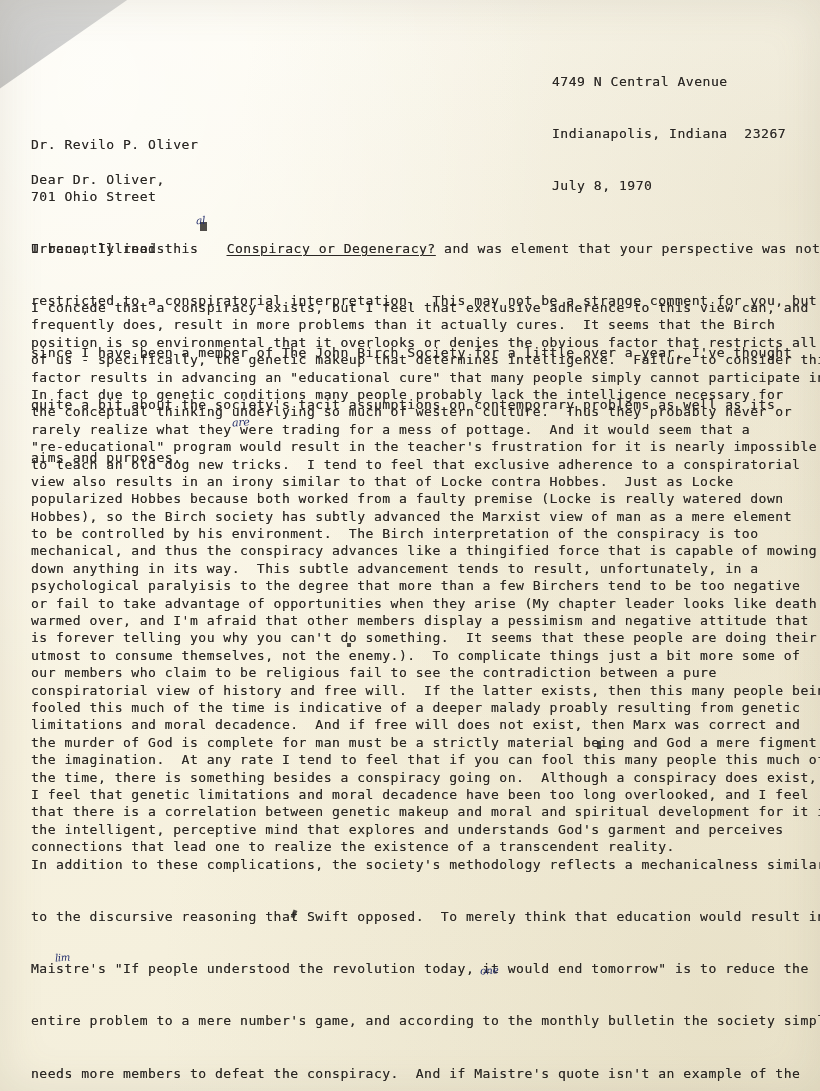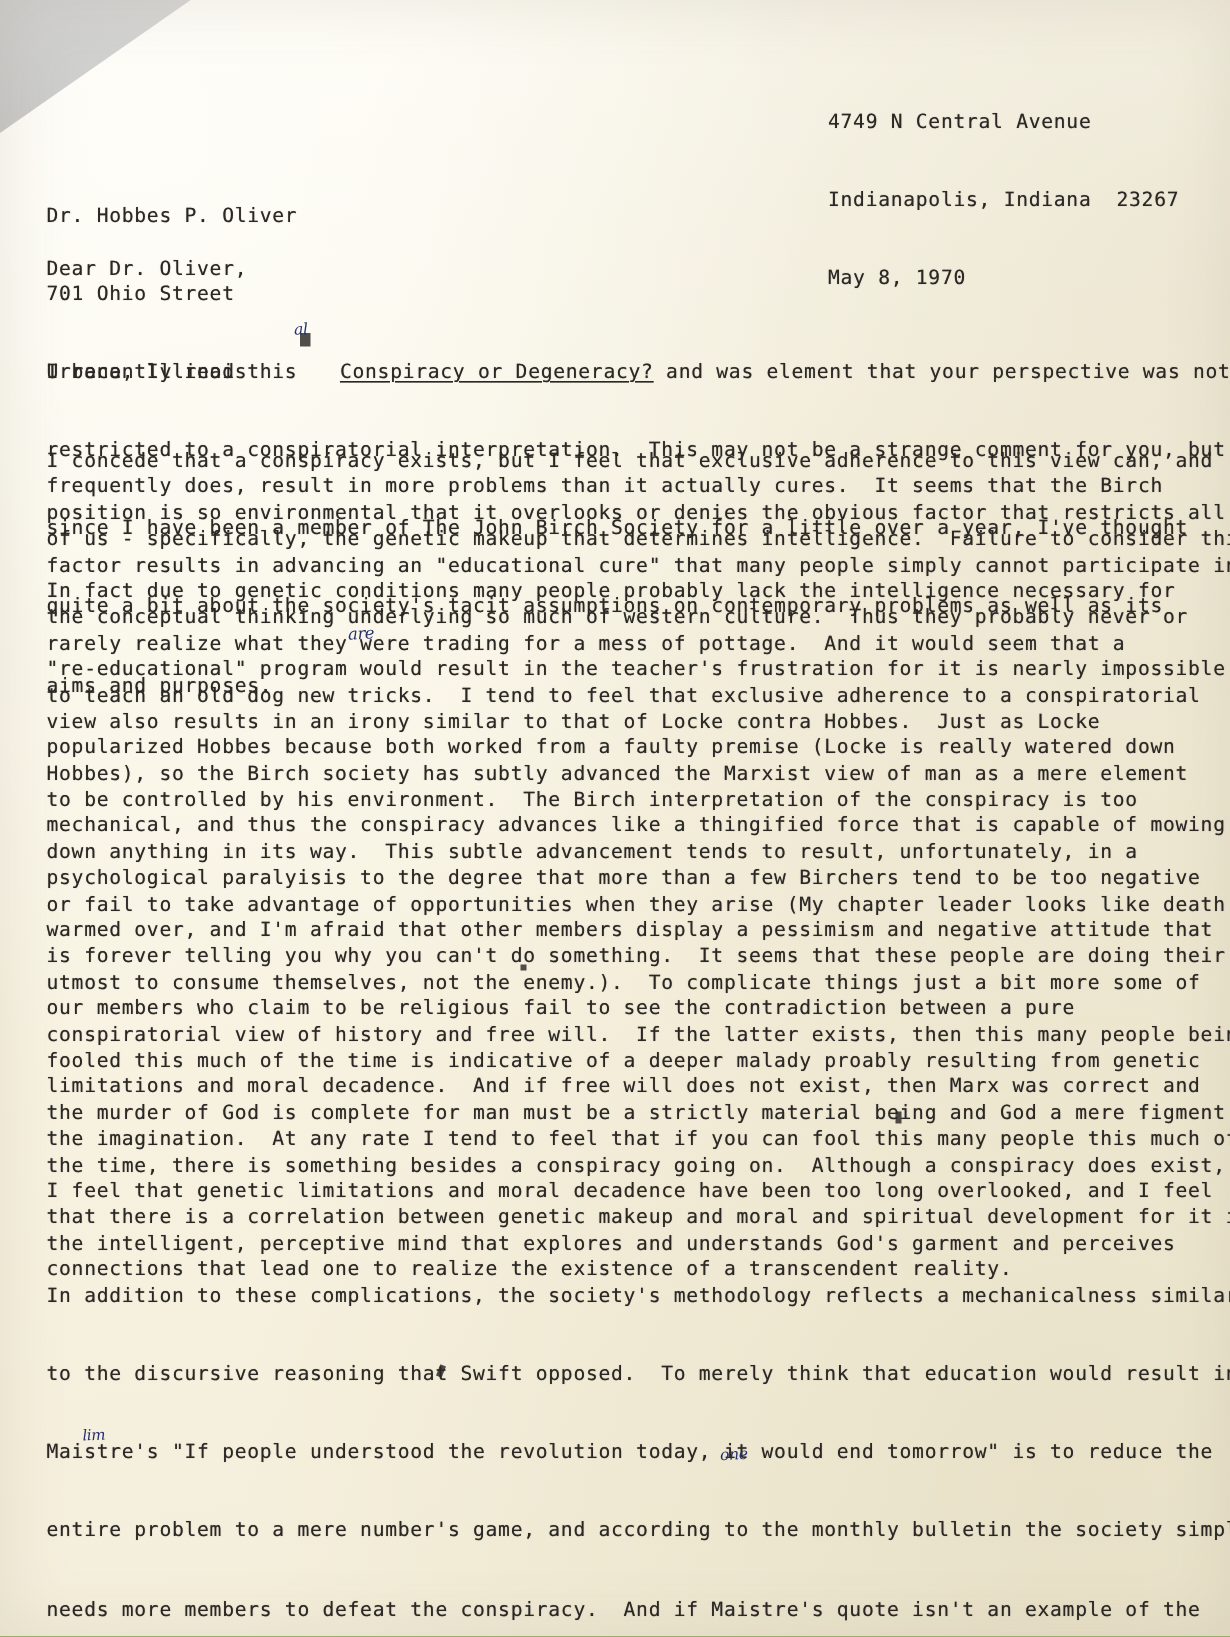--- a/index.html
+++ b/index.html
@@ -6,21 +6,21 @@
   html, body {
     margin: 0;
     padding: 0;
     background: #6a6a66;
   }
   #page {
     position: relative;
     width: 820px;
     height: 1091px;
     overflow: hidden;
-    background: #bef264;
+    background: #7dd3fc;
     font-family: "DejaVu Sans Mono", "Liberation Mono", monospace;
     color: #231f20;
   }
   
   #paper-texture {
     position: absolute;
     inset: 0;
     background:
       radial-gradient(ellipse at 12% 8%, rgba(255,255,255,0.55) 0%, rgba(255,255,255,0) 45%),
       radial-gradient(ellipse at 88% 92%, rgba(190,175,130,0.22) 0%, rgba(190,175,130,0) 55%),
@@ -127,25 +127,25 @@
 <div id="page">
   <div id="paper-texture"></div>
   <div id="corner-fold"></div>
   <div id="scan-vignette"></div>
 
   <div class="sheet">
 
     <div class="tw" id="return-address">
       <span class="line">4749 N Central Avenue</span>
       <span class="line">Indianapolis, Indiana  23267</span>
-      <span class="line">May 8, 1970</span>
+      <span class="line">July 8, 1970</span>
     </div>
 
     <div class="tw" id="recipient-address">
-      <span class="line">Dr. Hobbes P. Oliver</span>
+      <span class="line">Dr. Revilo P. Oliver</span>
       <span class="line">701 Ohio Street</span>
       <span class="line">Urbana, Illinois</span>
     </div>
 
     <div class="tw" id="salutation">Dear Dr. Oliver,</div>
 
     <div class="tw body-par" id="par-1">
       <span class="line"><span>I recently read this </span><u class="ul">Conspiracy or Degeneracy?</u><span> and was element that your perspective was not</span></span>
       <span class="line">restricted to a conspiratorial interpretation.  This may not be a strange comment for you, but</span>
       <span class="line">since I have been a member of The John Birch Society for a little over a year, I've thought</span>

